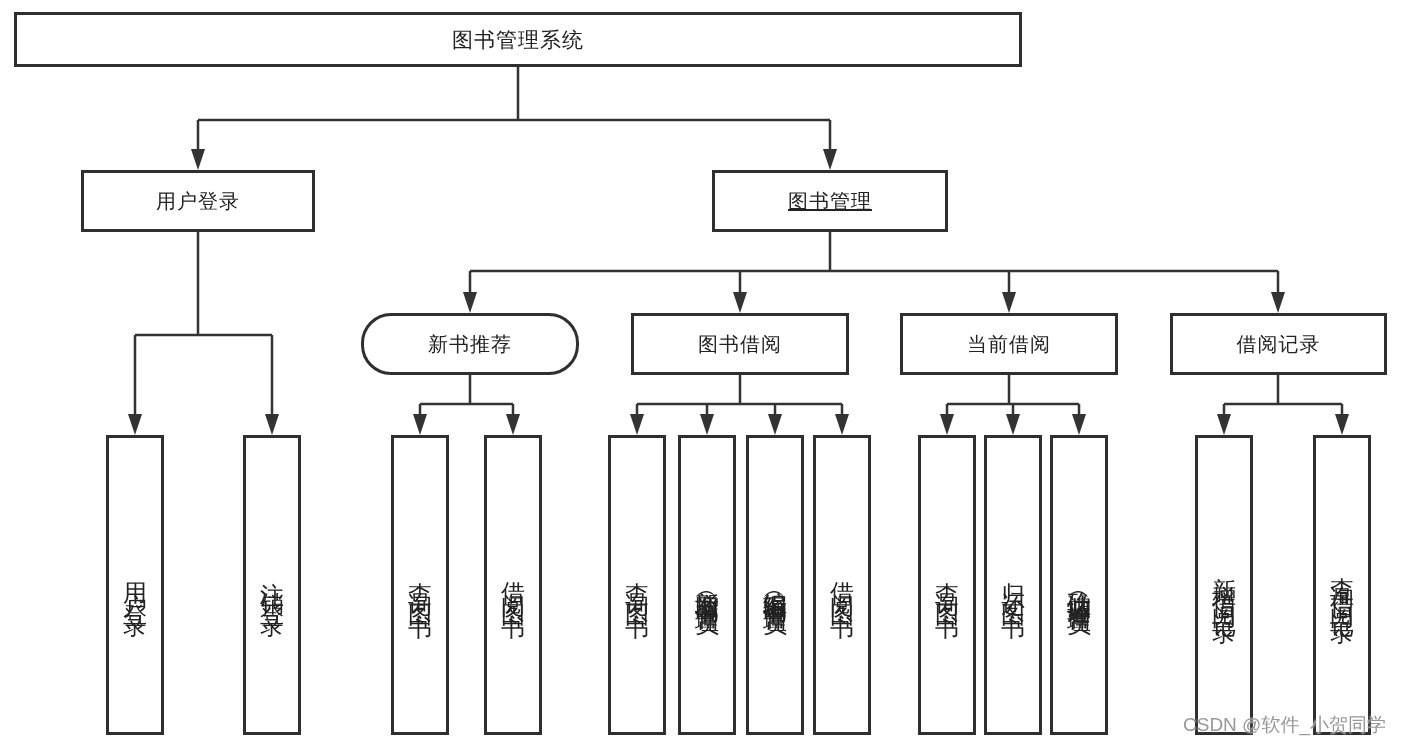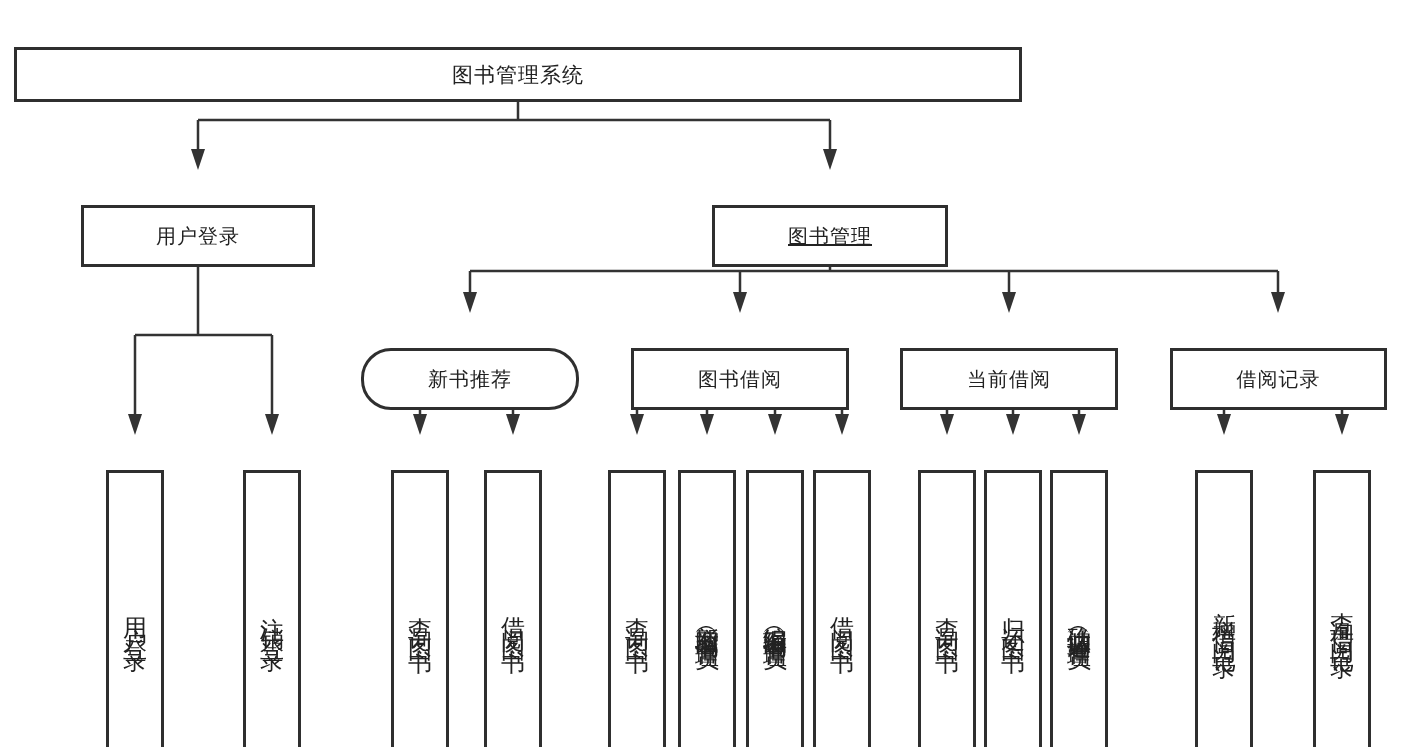--- a/index.html
+++ b/index.html
@@ -24,21 +24,20 @@
   .node {
     position: absolute;
     box-sizing: border-box;
     border: 3px solid #2f2f2f;
     background: #ffffff;
     color: #222222;
     display: flex;
     align-items: center;
     justify-content: center;
     z-index: 1;
-    margin-top: 35px;
   }
   .h-node {
     font-size: 20px;
     letter-spacing: 1px;
     white-space: nowrap;
   }
   .root-node {
     font-size: 21px;
   }
   .v-node {
@@ -177,14 +176,15 @@
     <span class="v-text">确认归还（管理员）</span>
   </div>
 
   <div class="node v-node v-med" style="left:1195px;">
     <span class="v-text">新增借阅记录</span>
   </div>
   <div class="node v-node v-med" style="left:1313px;">
     <span class="v-text">查询借阅记录</span>
   </div>
 
+  <div class="watermark">CSDN @软件_小贺同学</div>
 
 </div>
 
 </body></html>

